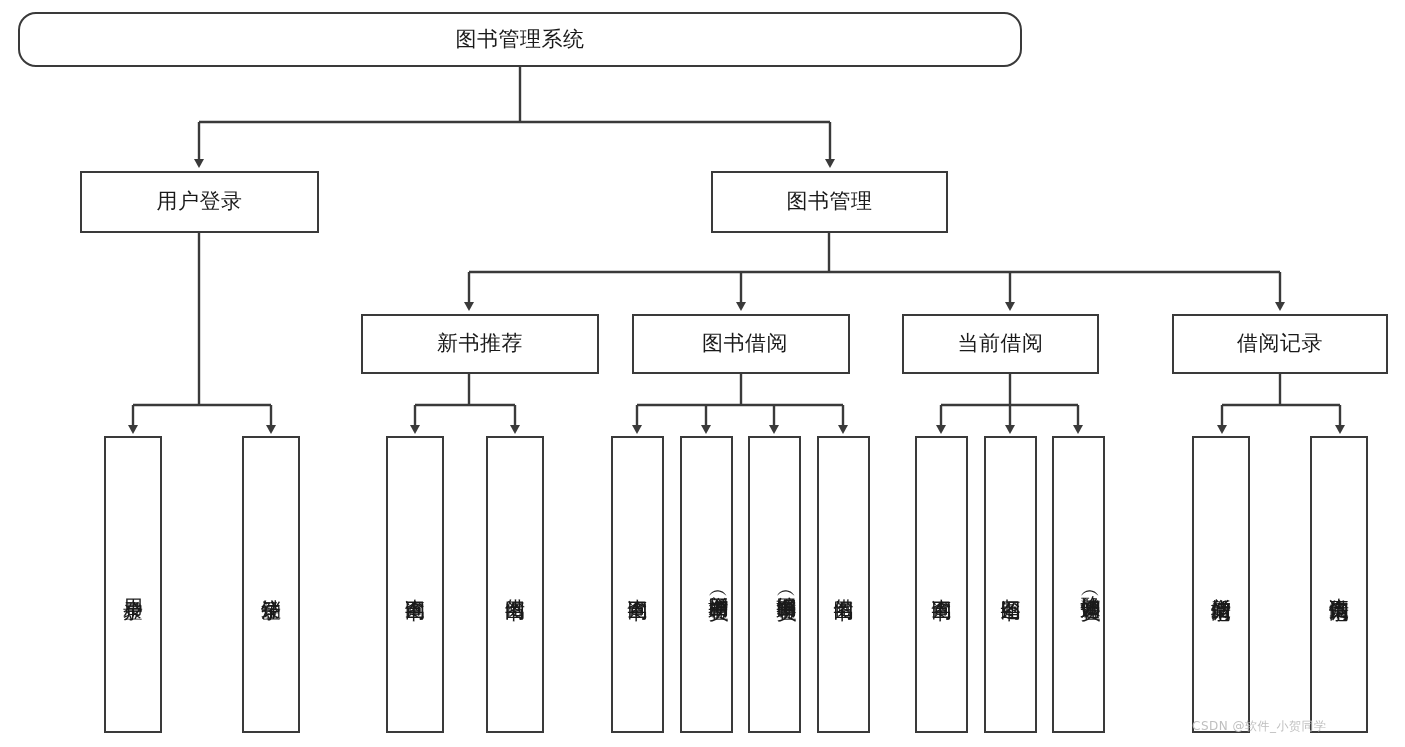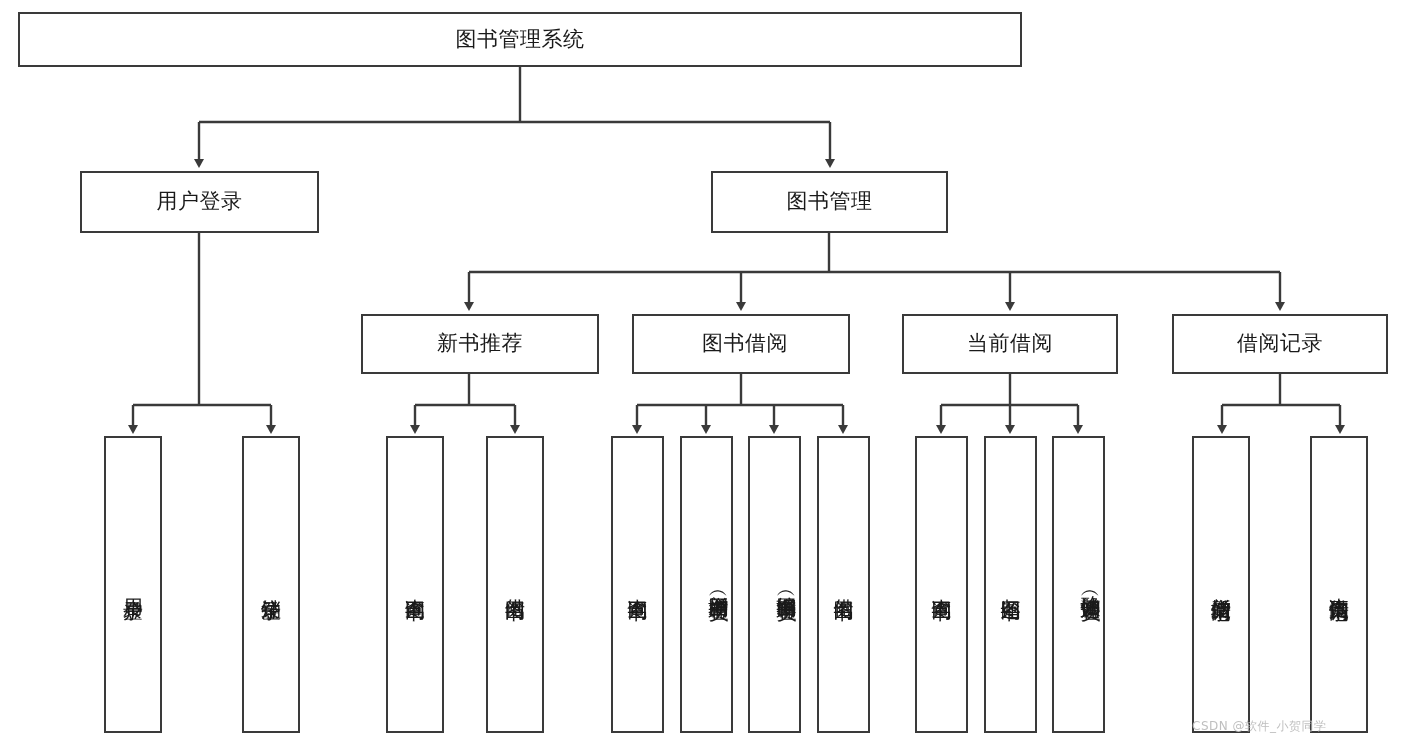--- a/index.html
+++ b/index.html
@@ -107,38 +107,38 @@
       <path d="M1010,405 L1010,426" marker-end="url(#arrow)"></path>
       <path d="M1078,405 L1078,426" marker-end="url(#arrow)"></path>
 
       <path d="M1280,374 L1280,405"></path>
       <path d="M1222,405 L1340,405"></path>
       <path d="M1222,405 L1222,426" marker-end="url(#arrow)"></path>
       <path d="M1340,405 L1340,426" marker-end="url(#arrow)"></path>
     </g>
   </svg>
 
-  <div class="node horiz" style="left:18px; top:12px; width:1004px; height:55px;">
+  <div class="node horiz" style="left:18px; top:12px; width:1004px; height:55px;border-radius:18px;">
     <span>图书管理系统</span>
   </div>
 
   <div class="node horiz" style="left:80px; top:171px; width:239px; height:62px;">
     <span>用户登录</span>
   </div>
   <div class="node horiz" style="left:711px; top:171px; width:237px; height:62px;text-align:center;">
     <span>图书管理</span>
   </div>
 
   <div class="node horiz" style="left:361px; top:314px; width:238px; height:60px;">
     <span>新书推荐</span>
   </div>
   <div class="node horiz" style="left:632px; top:314px; width:218px; height:60px;padding-left:8px;">
     <span>图书借阅</span>
   </div>
-  <div class="node horiz" style="left:902px; top:314px; width:216px; height:60px;">
+  <div class="node horiz" style="left:902px; top:314px; width:197px; height:60px;">
     <span>当前借阅</span>
   </div>
   <div class="node horiz" style="left:1172px; top:314px; width:216px; height:60px;">
     <span>借阅记录</span>
   </div>
 
   <div class="node vert leafA" style="left:104px; top:436px; width:58px; height:297px;">
     <span>用户登录</span>
   </div>
   <div class="node vert leafA" style="left:242px; top:436px; width:58px; height:297px;">

